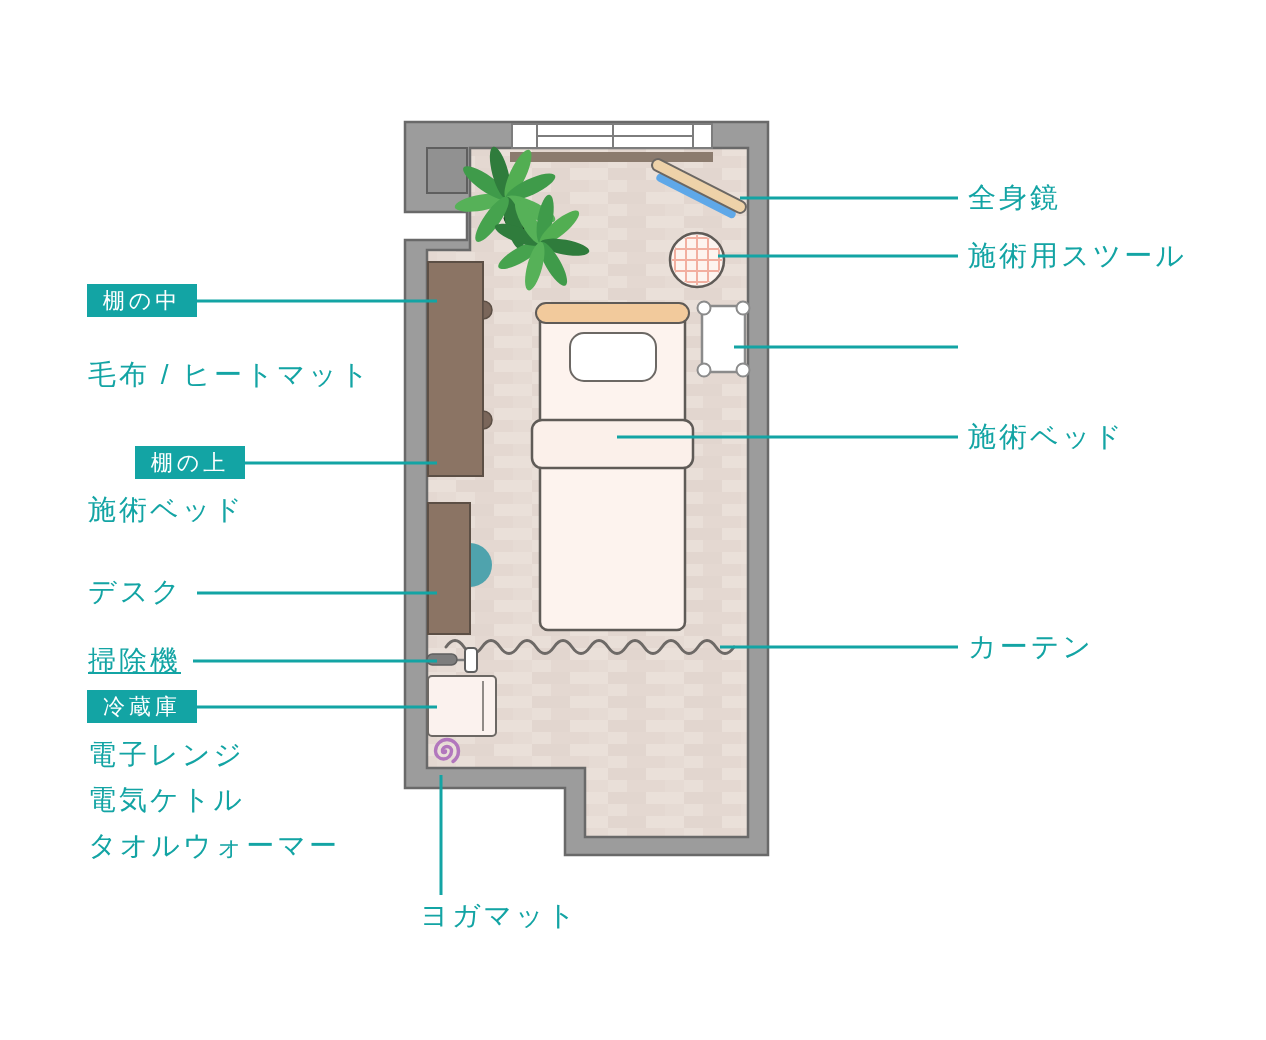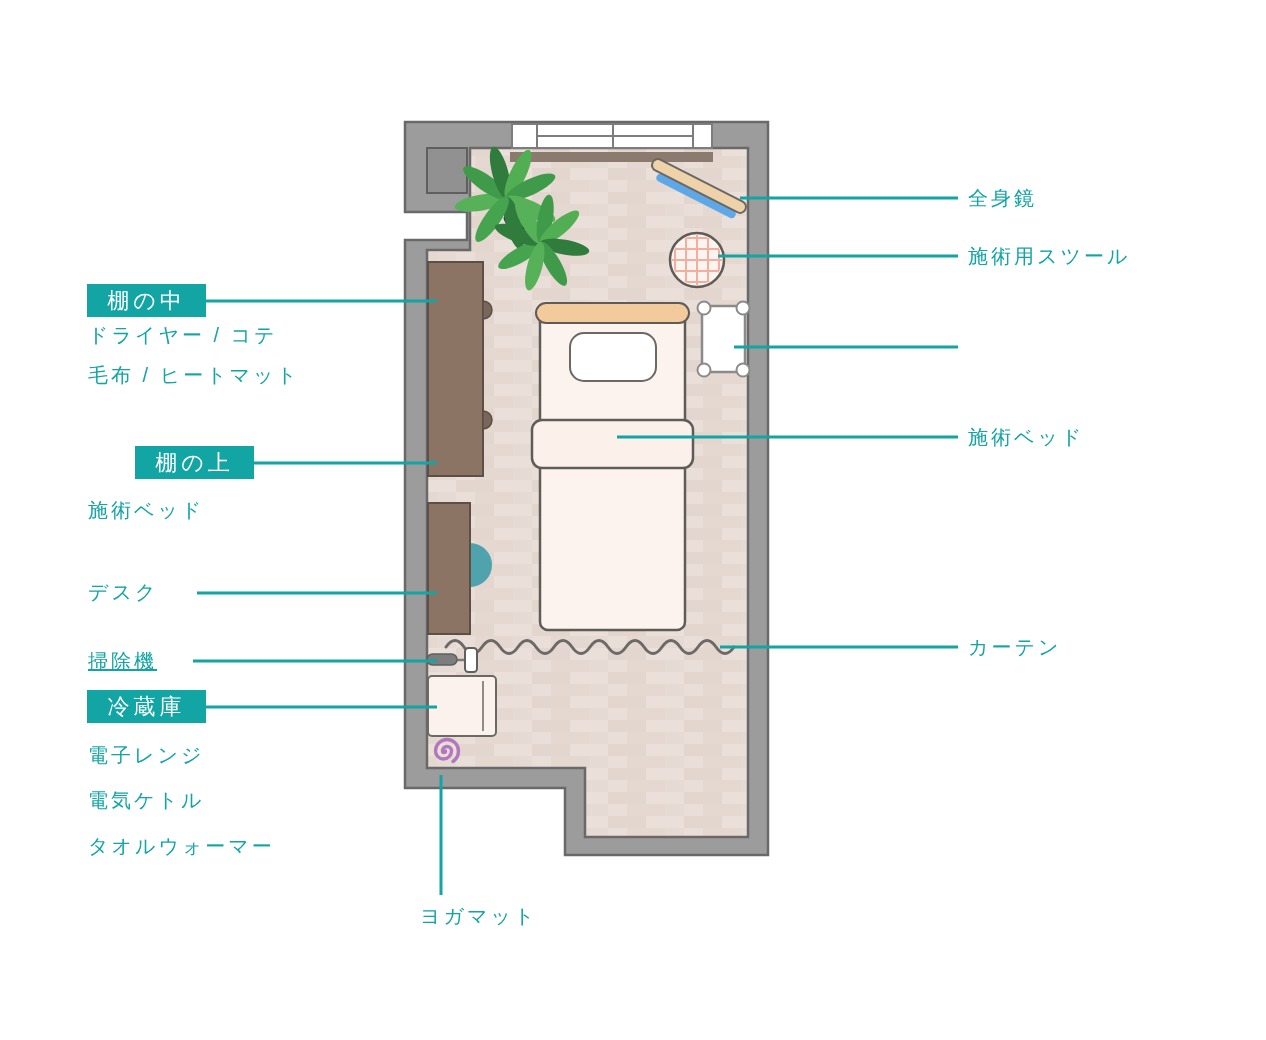--- a/index.html
+++ b/index.html
@@ -2,25 +2,25 @@
 <html><head>
 <meta charset="utf-8">
 <style>
   html,body{margin:0;padding:0;background:#ffffff;}
   .canvas{
     position:relative;width:1266px;height:1040px;background:#ffffff;overflow:hidden;
     font-family:"Liberation Sans","DejaVu Sans",sans-serif;
   }
   .plan-svg{position:absolute;left:0;top:0;}
   .lbl{
-    position:absolute;color:#13a4a4;font-size:20px;letter-spacing:3px;
+    position:absolute;color:#13a4a4;font-size:28px;letter-spacing:3px;
     font-weight:500;white-space:nowrap;height:32px;line-height:32px;
   }
   .badge{
-    position:absolute;width:119px;height:33px;background:#13a4a4;color:#ffffff;
+    position:absolute;width:110px;height:33px;background:#13a4a4;color:#ffffff;
     font-size:22px;letter-spacing:4px;font-weight:500;
     display:flex;align-items:center;justify-content:center;white-space:nowrap;
   }
 </style>
 </head>
 <body>
 
 <div class="canvas">
 
   <svg class="plan-svg" width="1266" height="1040" viewBox="0 0 1266 1040">
@@ -151,21 +151,20 @@
       <line x1="441" y1="775" x2="441" y2="895"></line>
       <line x1="740" y1="198" x2="958" y2="198"></line>
       <line x1="718" y1="256" x2="958" y2="256"></line>
       <line x1="734" y1="347" x2="958" y2="347"></line>
       <line x1="617" y1="437" x2="958" y2="437"></line>
       <line x1="720" y1="647" x2="958" y2="647"></line>
     </g>
   </svg>
 
   <div class="badge" style="left:87px;top:284px;">棚の中</div>
-  <div class="lbl" style="left:88px;top:319px;">ドライヤー / コテ</div>
   <div class="lbl" style="left:88px;top:359px;">毛布 / ヒートマット</div>
   <div class="badge" style="left:87px;top:446px;margin-left:48px;">棚の上</div>
   <div class="lbl" style="left:88px;top:494px;">施術ベッド</div>
   <div class="lbl" style="left:88px;top:576px;">デスク</div>
   <div class="lbl" style="left:88px;top:645px;text-decoration:underline;">掃除機</div>
   <div class="badge" style="left:87px;top:690px;">冷蔵庫</div>
   <div class="lbl" style="left:88px;top:739px;">電子レンジ</div>
   <div class="lbl" style="left:88px;top:784px;">電気ケトル</div>
   <div class="lbl" style="left:88px;top:830px;">タオルウォーマー</div>
 

